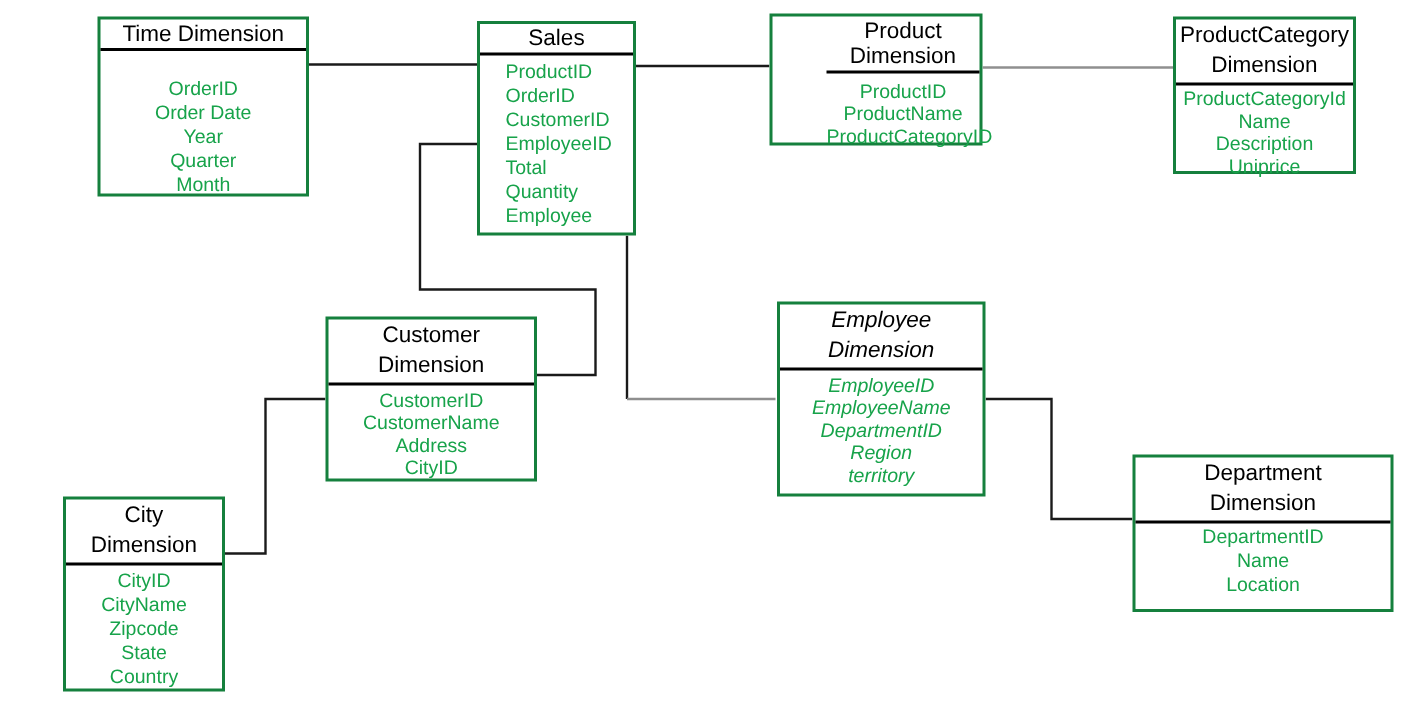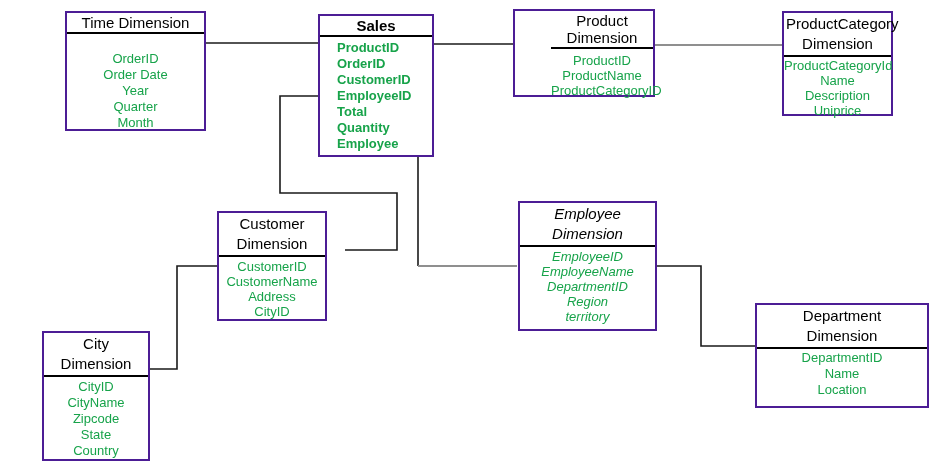--- a/index.html
+++ b/index.html
@@ -8,21 +8,21 @@
     width:935px;height:467px;
     background:#ffffff;
     font-family:"Liberation Sans", sans-serif;
     overflow:hidden;
   }
   .wires{position:absolute;left:0;top:0;width:935px;height:467px;pointer-events:none;}
   .tbl{
     position:absolute;
     box-sizing:border-box;
     background:#ffffff;
-    border:2px solid #4c1d95;
+    border:2px solid #15803d;
   }
   .hdr{
     text-align:center;
     color:#000000;
     font-size:15px;
     line-height:20px;
     padding:1px 2px;
     border-bottom:2px solid #000000;
     white-space:pre-line;
   }
@@ -31,30 +31,30 @@
     text-align:center;
     color:#17a34a;
     font-size:13px;
   }
   .field{white-space:nowrap;}
 
   
   .t-time{left:65px;top:11px;width:141px;height:120px;}
   .t-time .body{padding-top:17px;line-height:16px;}
 
-  .t-sales{left:318px;top:14px;width:116px;height:143px;font-weight:bold;}
+  .t-sales{left:318px;top:14px;width:106px;height:143px;}
   .t-sales .body{text-align:left;padding:3px 0 0 17px;line-height:16px;}
 
   .t-product{left:513px;top:9px;width:142px;height:88px;padding-left:36px;}
   .t-product .body{padding-top:4px;line-height:15px;}
 
-  .t-pcat{left:782px;top:11px;width:111px;height:105px;}
+  .t-pcat{left:782px;top:11px;width:122px;height:105px;}
   .t-pcat .body{padding-top:1px;line-height:15px;}
 
-  .t-customer{left:217px;top:211px;width:110px;height:110px;}
+  .t-customer{left:217px;top:211px;width:141px;height:110px;}
   .t-customer .body{padding-top:2px;line-height:15px;}
 
   .t-employee{left:518px;top:201px;width:139px;height:130px;font-style:italic;}
   .t-employee .body{padding-top:2px;line-height:15px;}
 
   .t-city{left:42px;top:331px;width:108px;height:130px;}
   .t-city .body{padding-top:2px;line-height:16px;}
 
   .t-dept{left:755px;top:303px;width:174px;height:105px;}
   .t-dept .body{padding-top:1px;line-height:16px;}

